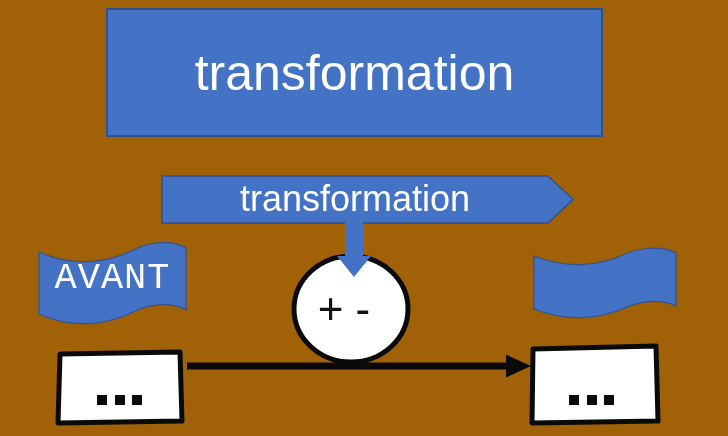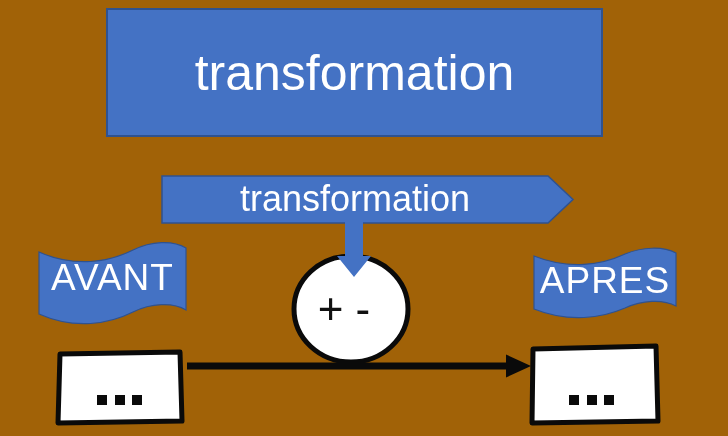--- a/index.html
+++ b/index.html
@@ -26,20 +26,21 @@
     font-size:50px;
     font-weight:400;
   }
   .banner-label{
     left:162px;top:175px;width:386px;height:48px;
     font-size:36px;
   }
   .flag-label{
     font-size:37px;
     letter-spacing:1px;
+    font-family:Liberation Mono, monospace;
   }
   .avant-label{left:37px;top:256px;width:151px;height:44px;}
   .apres-label{left:532px;top:259px;width:146px;height:44px;}
   .plusminus{
     left:284px;top:286px;width:120px;height:46px;
     color:#111111;
     font-size:44px;
     font-weight:400;
   }
   .dots{
@@ -91,23 +92,20 @@
   </div>
 
   <div class="txt banner-label">
     <span>transformation</span>
   </div>
 
   <div class="txt flag-label avant-label">
     <span>AVANT</span>
   </div>
 
-  <div class="txt flag-label apres-label">
-    <span>APRES</span>
-  </div>
 
   <div class="txt plusminus">
     <span>+ -</span>
   </div>
 
   <div class="dots dots-left" aria-label="...">
     <span class="dot"></span>
     <span class="dot"></span>
     <span class="dot"></span>
   </div>

